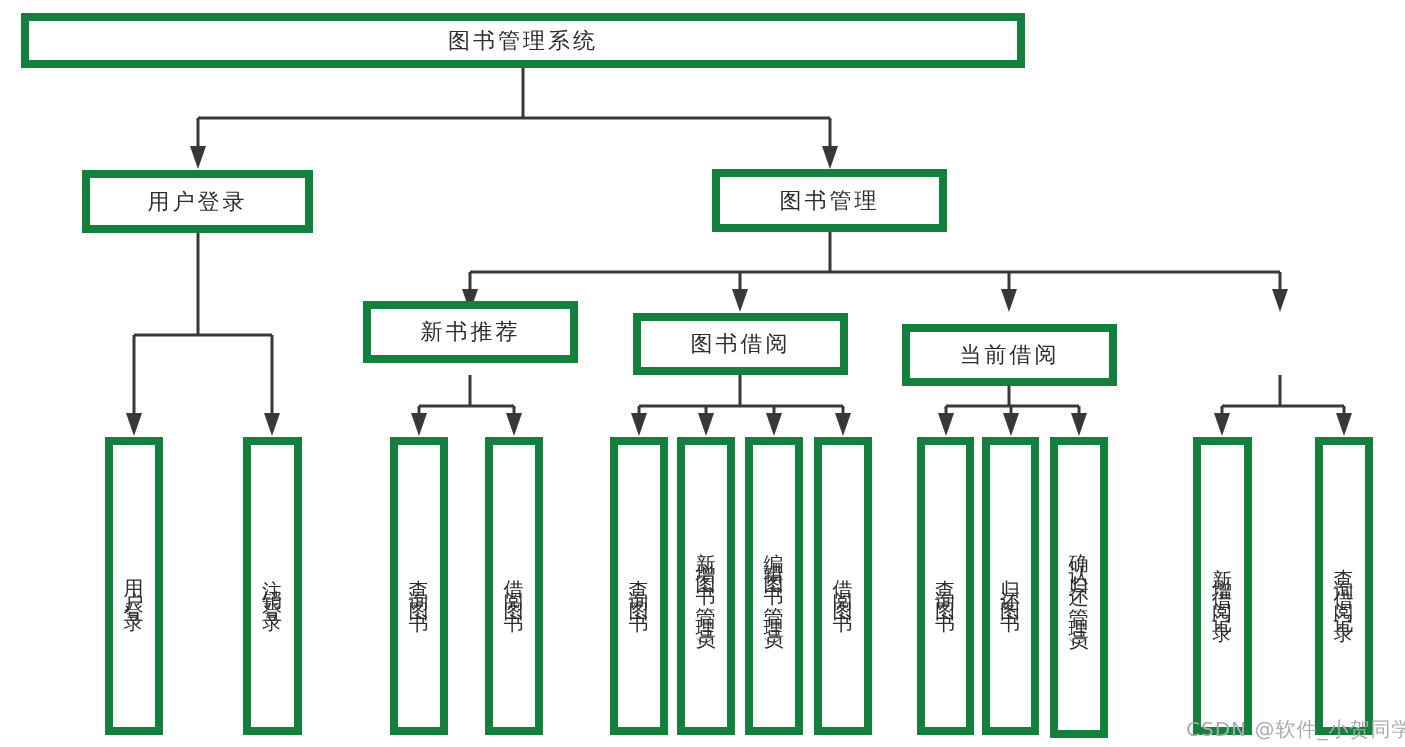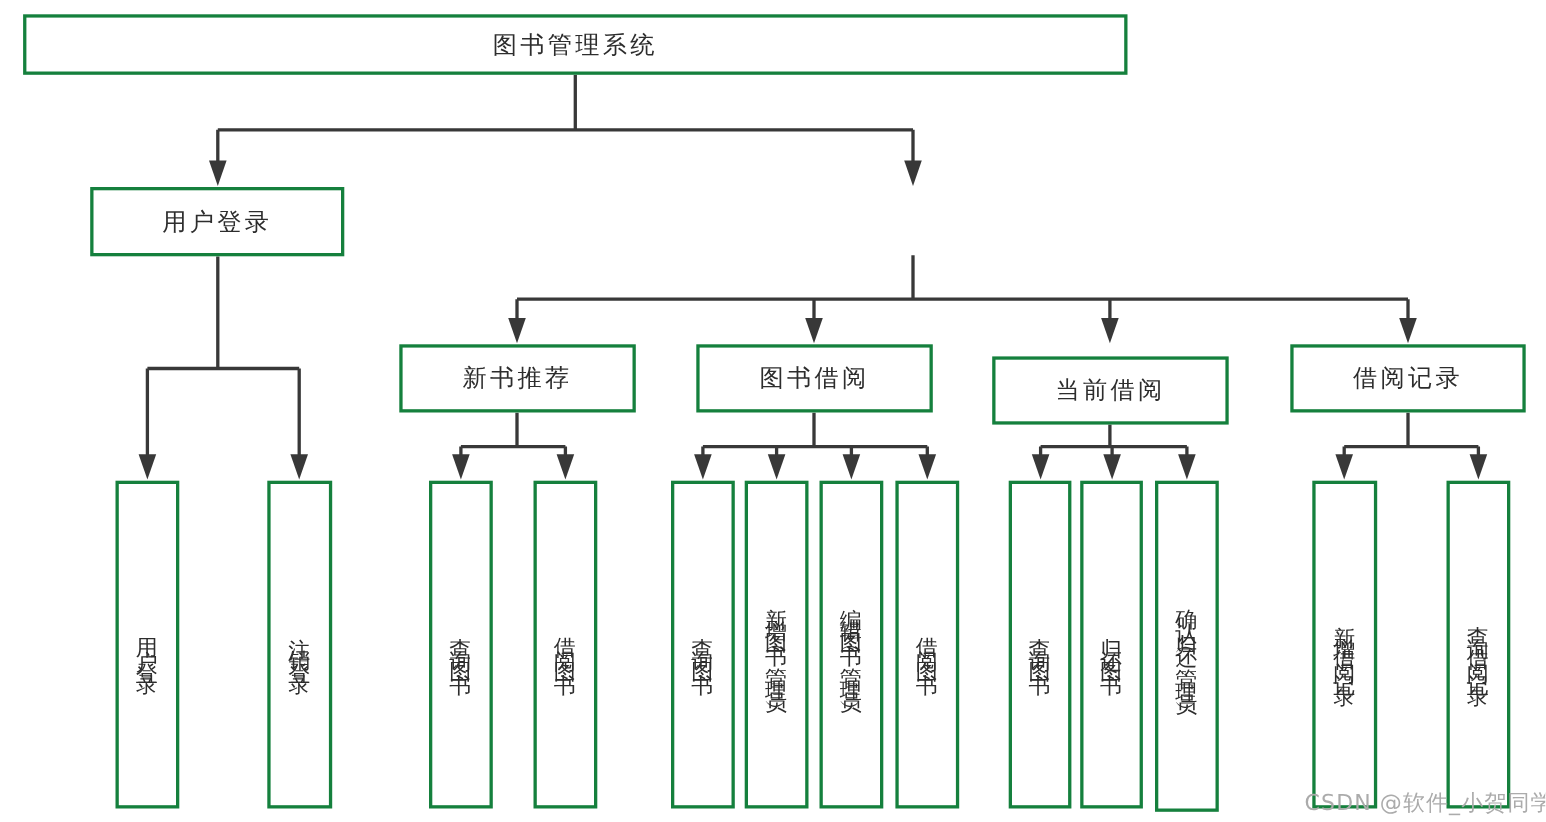--- a/index.html
+++ b/index.html
@@ -17,21 +17,21 @@
   }
   .wires {
     position: absolute;
     left: 0; top: 0;
     width: 1405px; height: 747px;
     pointer-events: none;
   }
   .node {
     position: absolute;
     background: #ffffff;
-    border: 3px solid #15803d;
+    border: 8px solid #15803d;
     display: flex;
     align-items: center;
     justify-content: center;
     z-index: 2;
   }
   .h-label {
     font-size: 22px;
     letter-spacing: 3px;
     color: #2d2d2d;
     white-space: nowrap;
@@ -101,32 +101,32 @@
     </g>
   </svg>
 
   <div class="node" style="left:21px; top:13px; width:1004px; height:55px;">
     <span class="h-label">图书管理系统</span>
   </div>
 
   <div class="node" style="left:82px; top:170px; width:231px; height:63px;">
     <span class="h-label">用户登录</span>
   </div>
+  <div class="node" style="left:712px; top:169px; width:235px; height:63px;">
+    <span class="h-label">图书管理</span>
+  </div>
 
-  <div class="node" style="left:363px; top:313px; width:215px; height:62px;">
+  <div class="node" style="left:363px; top:301px; width:215px; height:62px;">
     <span class="h-label">新书推荐</span>
   </div>
   <div class="node" style="left:633px; top:313px; width:215px; height:62px;font-family:Liberation Mono, monospace;">
     <span class="h-label">图书借阅</span>
   </div>
   <div class="node" style="left:902px; top:324px; width:215px; height:62px;">
     <span class="h-label">当前借阅</span>
-  </div>
-  <div class="node" style="left:1173px; top:313px; width:214px; height:62px;">
-    <span class="h-label">借阅记录</span>
   </div>
 
   <div class="node leaf" style="left:105px; top:437px; width:58px; height:298px;">
     <span class="v-label">用户登录</span>
   </div>
   <div class="node leaf" style="left:243px; top:437px; width:59px; height:298px;">
     <span class="v-label">注销登录</span>
   </div>
 
   <div class="node leaf" style="left:390px; top:437px; width:58px; height:298px;">

